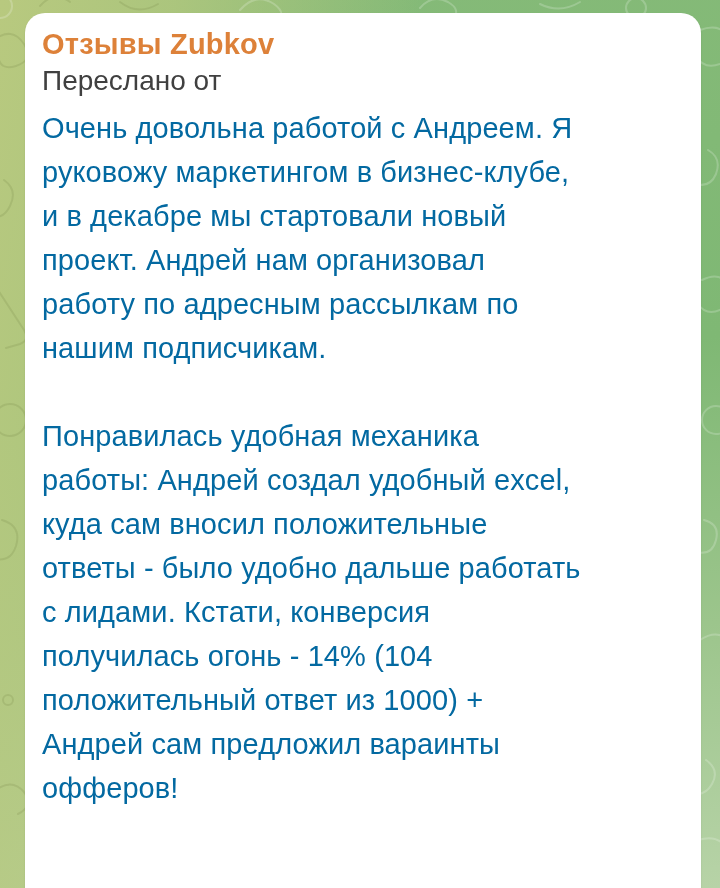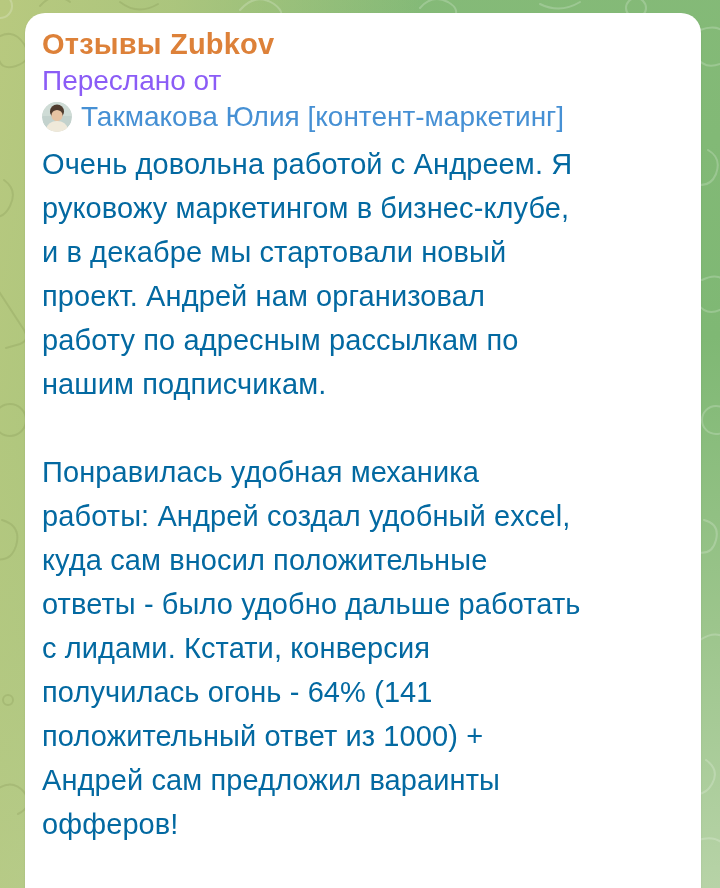--- a/index.html
+++ b/index.html
@@ -48,21 +48,21 @@
     font-weight: 700;
     color: #dd8139;
     letter-spacing: 0.2px;
     cursor: pointer;
   }
 
   .fwd-label {
     font-size: 28px;
     line-height: 33px;
     font-weight: 400;
-    color: #8b5cf6;
+    color: #404040;
     margin-top: 2px;
   }
 
   .fwd-row {
     display: flex;
     align-items: center;
     gap: 9px;
     margin-top: 4px;
     height: 32px;
     cursor: pointer;
@@ -140,46 +140,33 @@
       </g>
     </g>
   </svg>
 
   <div class="bubble">
 
     <div class="channel-title">Отзывы Zubkov</div>
 
     <div class="fwd-label">Переслано от</div>
 
-    <div class="fwd-row">
-      <span class="avatar">
-        <svg viewBox="0 0 30 30" width="30" height="30" xmlns="http://www.w3.org/2000/svg">
-          <circle cx="15" cy="15" r="15" fill="#c3d2cd"></circle>
-          <rect x="0" y="0" width="30" height="14" fill="#cfdcd6"></rect>
-          <circle cx="15" cy="9.5" r="7" fill="#4f3b2e"></circle>
-          <circle cx="15" cy="13.5" r="5.6" fill="#e7c3a2"></circle>
-          <path d="M8.5,12 a6.5,6.5 0 0 1 13,0 l-1.5,-4.5 a7,5 0 0 0 -10,0 z" fill="#4f3b2e"></path>
-          <ellipse cx="15" cy="27" rx="10.5" ry="8" fill="#efe9da"></ellipse>
-        </svg>
-      </span>
-      <span class="fwd-name">Такмакова Юлия [контент-маркетинг]</span>
-    </div>
 
     <div class="msg-text">
       <p>Очень довольна работой с Андреем. Я
 руковожу маркетингом в бизнес-клубе,
 и в декабре мы стартовали новый
 проект. Андрей нам организовал
 работу по адресным рассылкам по
 нашим подписчикам.</p>
       <p>Понравилась удобная механика
 работы: Андрей создал удобный excel,
 куда сам вносил положительные
 ответы - было удобно дальше работать
 с лидами. Кстати, конверсия
-получилась огонь - 64% (141
+получилась огонь - 14% (104
 положительный ответ из 1000) +
 Андрей сам предложил вараинты
 офферов!</p>
     </div>
 
   </div>
 </div>
 
 </body></html>

